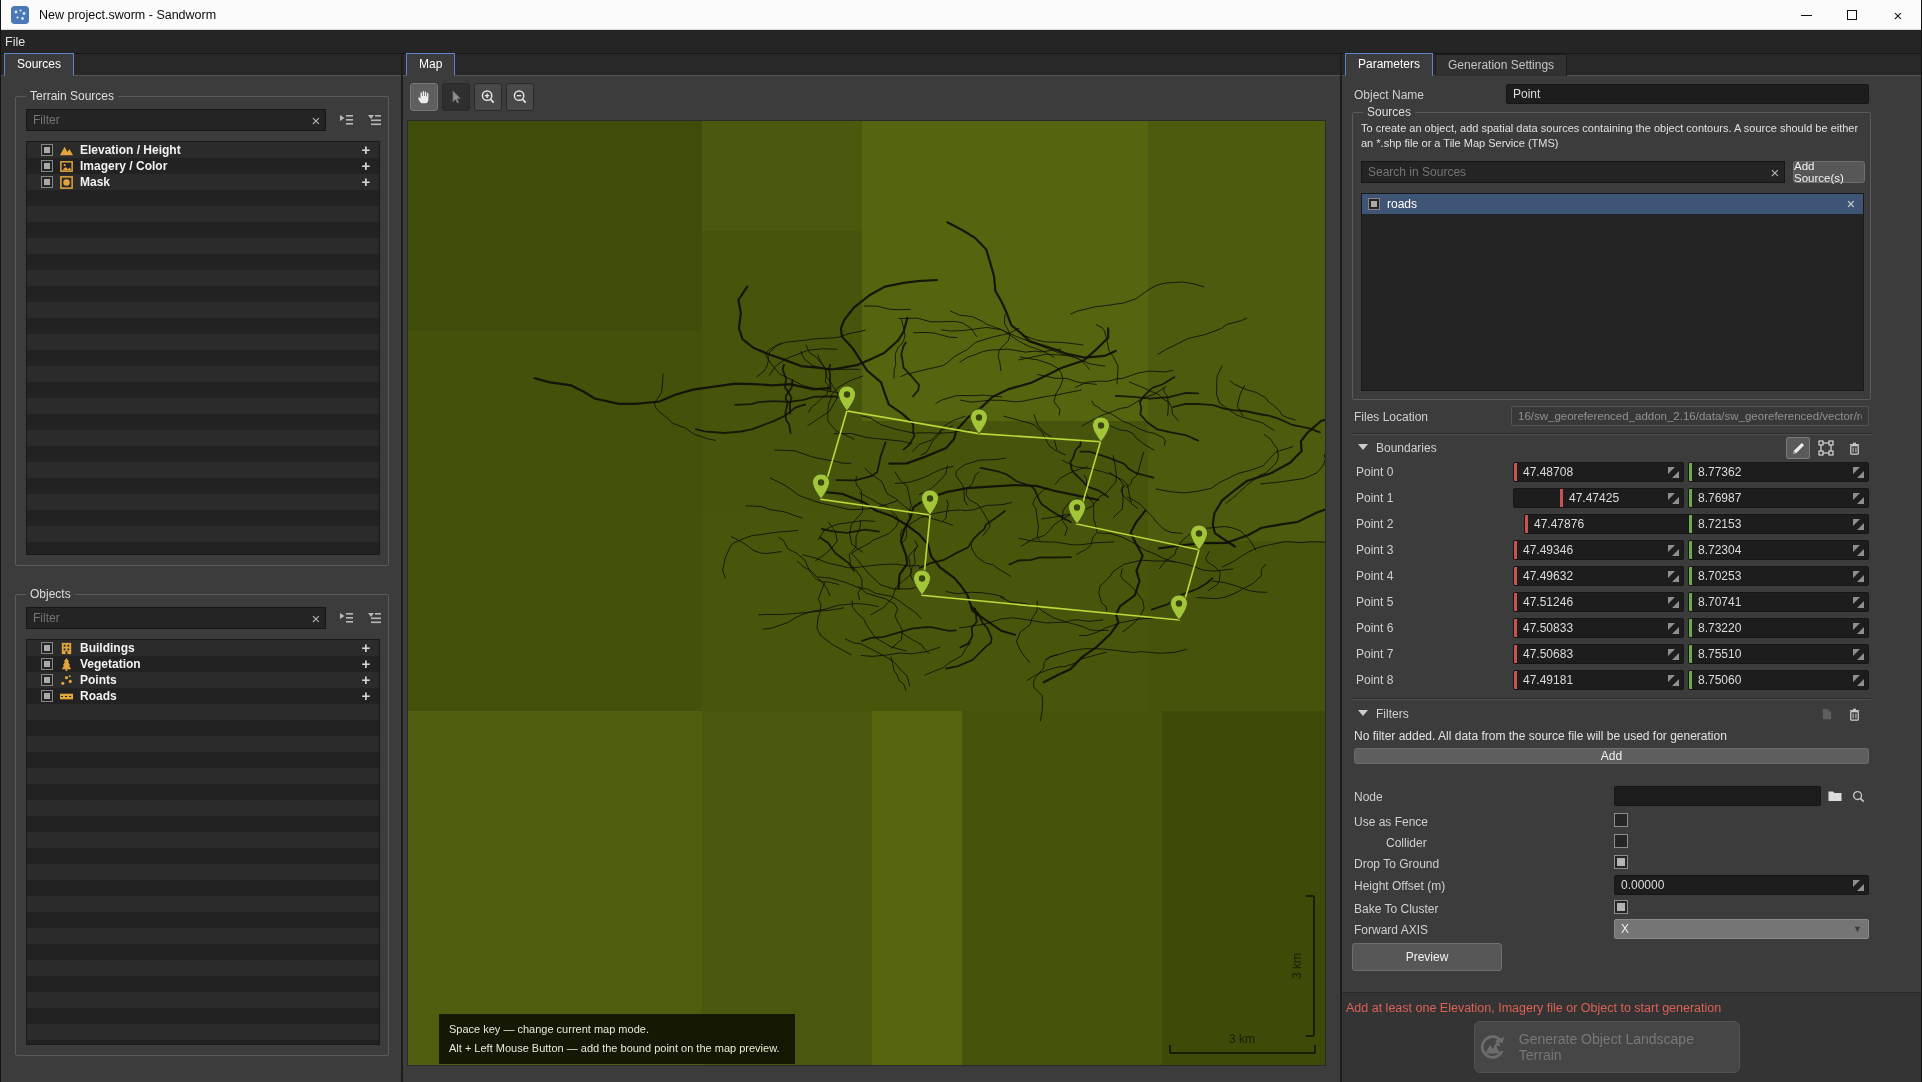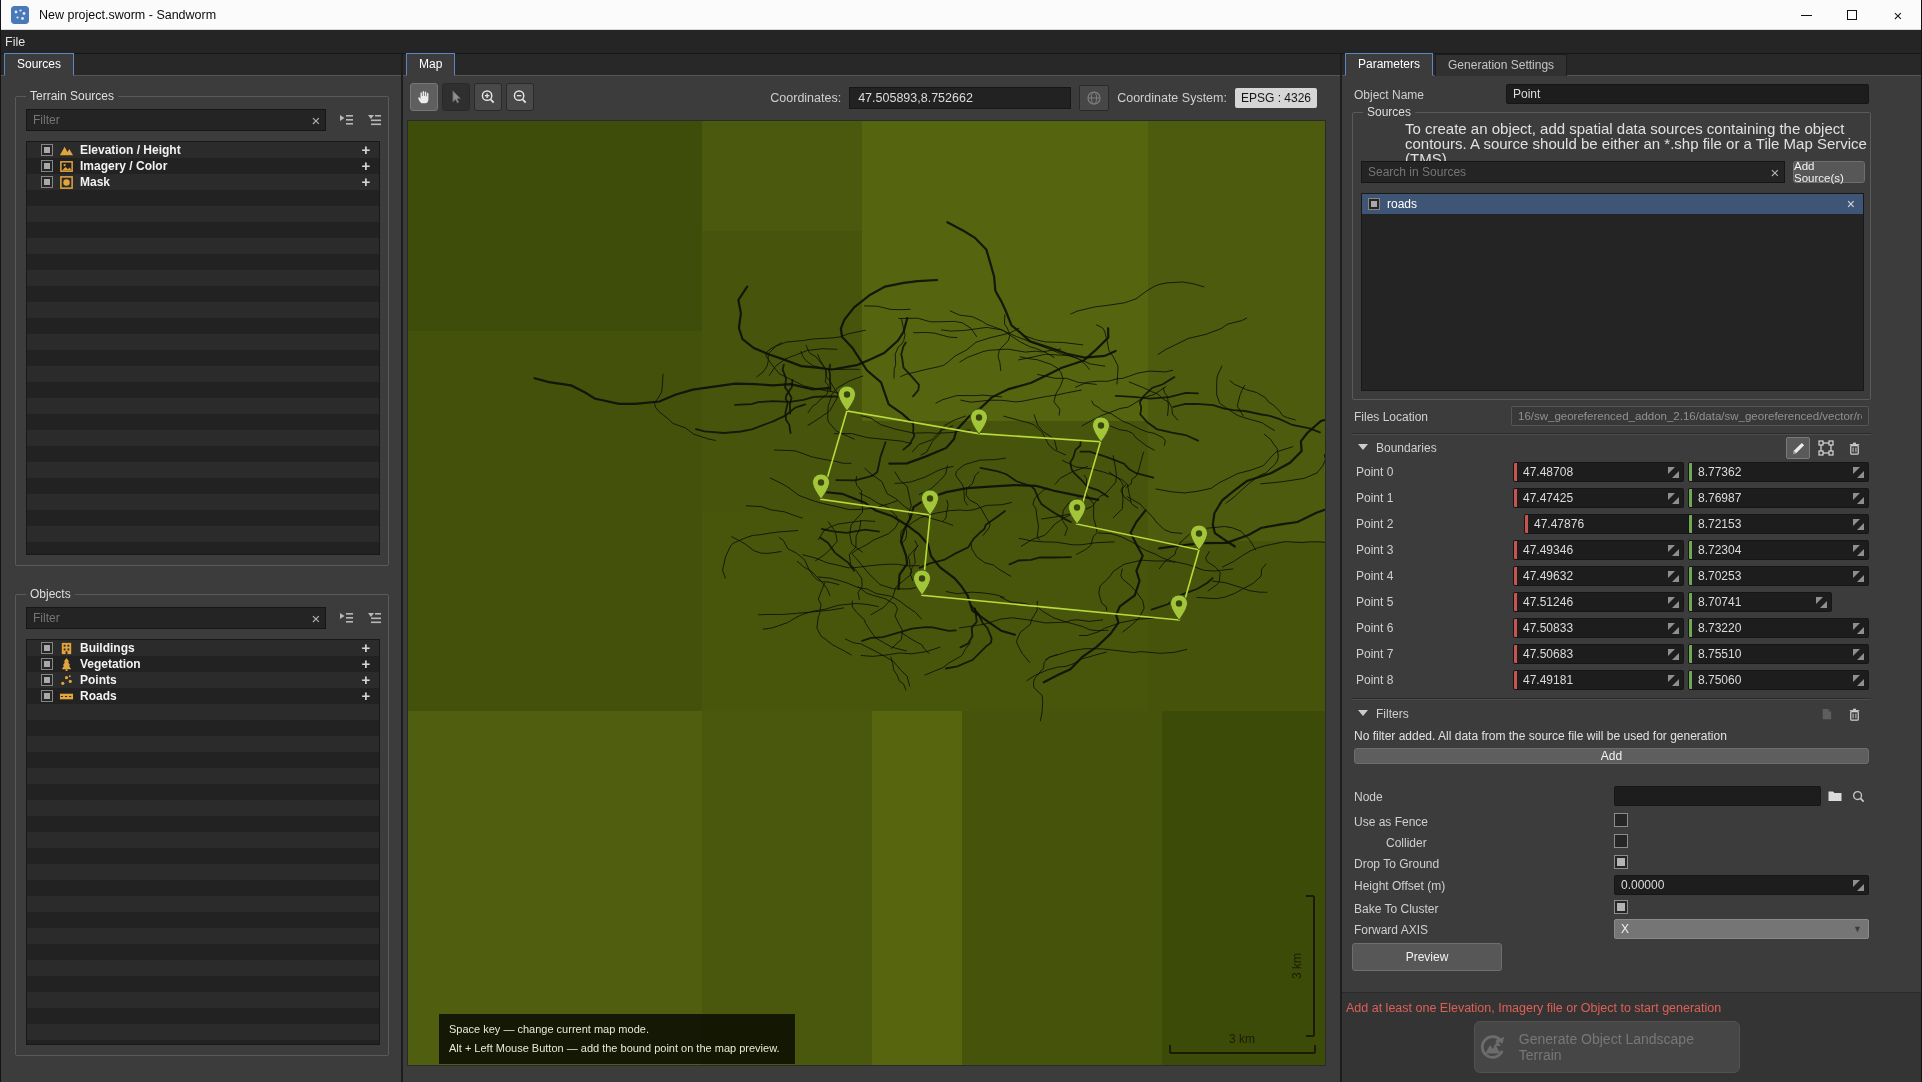--- a/index.html
+++ b/index.html
@@ -273,33 +273,20 @@
             <line x1="6.5" y1="8.5" x2="11.5" y2="8.5" stroke="#e6e6e6" stroke-width="1.5"></line>
             <line x1="9" y1="6" x2="9" y2="11" stroke="#e6e6e6" stroke-width="1.5"></line>
           </svg>
       </div>
       <div class="tool-btn" style="left:103px;">
         <svg width="18" height="18" viewBox="0 0 20 20">
             <circle cx="9" cy="8.5" r="5.2" fill="none" stroke="#e6e6e6" stroke-width="1.6"></circle>
             <line x1="12.8" y1="12.5" x2="16.3" y2="16.3" stroke="#e6e6e6" stroke-width="2"></line>
             <line x1="6.5" y1="8.5" x2="11.5" y2="8.5" stroke="#e6e6e6" stroke-width="1.5"></line>
           </svg>
-      </div>
-      <div class="coord-cluster">
-        <span class="lab">Coordinates:</span>
-        <input class="coord-input" value="47.505893,8.752662" style="">
-        <span class="globe-btn">
-          <svg width="16" height="16" viewBox="0 0 16 16">
-              <circle cx="8" cy="8" r="6" fill="none" stroke="#7e7e7e" stroke-width="1.2"></circle>
-              <ellipse cx="8" cy="8" rx="2.6" ry="6" fill="none" stroke="#7e7e7e" stroke-width="1"></ellipse>
-              <line x1="2" y1="8" x2="14" y2="8" stroke="#7e7e7e" stroke-width="1"></line>
-            </svg>
-        </span>
-        <span class="lab">Coordinate System:</span>
-        <span class="epsg-badge">EPSG : 4326</span>
       </div>
     </div>
 
     <div id="map">
 
       <div class="tile" style="left:0;top:0;width:294px;height:210px;background:#3e4d09;"></div>
       <div class="tile" style="left:294px;top:0;width:160px;height:110px;background:#4a590e;"></div>
       <div class="tile" style="left:454px;top:0;width:286px;height:300px;background:#55650f;"></div>
       <div class="tile" style="left:740px;top:0;width:179px;height:420px;background:#4c5b0d;"></div>
       <div class="tile" style="left:0;top:210px;width:294px;height:380px;background:#43510b;"></div>
@@ -548,21 +535,21 @@
     <span class="tab active">Parameters</span>
     <span class="tab">Generation Settings</span>
   </div>
   <div class="pane">
 
     <span class="rp-label" style="left:12px; top:12px;">Object Name</span>
     <input class="tinput" style="left: 164px; top: 8px; width: 363px;" value="Point">
 
     <div class="groupbox" style="left:10px; top:36px; width:519px; height:288px;">
       <span class="gb-title">Sources</span>
-      <div style="position:absolute; left:8px; top:8px; width:503px; color:#e0e0e0; font-size:15px; line-height:15px;margin-left:44px;">To create an object, add spatial data sources containing the object contours. A source should be either an *.shp file or a Tile Map Service (TMS)</div>
+      <div style="position:absolute; left:8px; top:8px; width:503px; color:#e0e0e0; font-size:11px; line-height:15px;">To create an object, add spatial data sources containing the object contours. A source should be either an *.shp file or a Tile Map Service (TMS)</div>
       <div class="filter-wrap" style="left:8px; top:48px; width:424px;">
         <input placeholder="Search in Sources" style="">
         <span class="clear-x">×</span>
       </div>
       <div class="btn" style="left:440px; top:48px; width:72px; height:22px; font-size:11.5px;">Add Source(s)</div>
       <div style="position:absolute; left:8px; top:80px; width:503px; height:198px; background:#242424; border:1px solid #191919;">
         <div style="position:absolute; left:0; top:0; width:100%; height:20px; background:var(--selection-blue); display:flex; align-items:center; gap:7px; padding-left:6px;">
           <span class="qcb part"></span>
           <span style="color:#fff; font-size:12px;">roads</span>
           <span style="margin-left:auto; margin-right:8px; color:#d8d8d8; font-size:14px;">×</span>
@@ -612,21 +599,21 @@
     </span>
     <span class="coord-field lon" style="left:346px; width:181px;">
       <span class="cbar"></span>
       <span class="cval">8.77362</span>
       <span class="diag"></span>
     </span>
   </div>
 
   <div class="pt-row" style="top: 412px;">
     <span class="rp-label">Point 1</span>
-    <span class="coord-field lat" style="left:171px; width:171px;">
+    <span class="coord-field lat" style="left:171px; width:171px;padding-left:46px;">
       <span class="cbar"></span>
       <span class="cval">47.47425</span>
       <span class="diag"></span>
     </span>
     <span class="coord-field lon" style="left:346px; width:181px;">
       <span class="cbar"></span>
       <span class="cval">8.76987</span>
       <span class="diag"></span>
     </span>
   </div>
@@ -673,21 +660,21 @@
     </span>
   </div>
 
   <div class="pt-row" style="top: 516px;">
     <span class="rp-label">Point 5</span>
     <span class="coord-field lat" style="left:171px; width:171px;">
       <span class="cbar"></span>
       <span class="cval">47.51246</span>
       <span class="diag"></span>
     </span>
-    <span class="coord-field lon" style="left:346px; width:144px;">
+    <span class="coord-field lon" style="left:346px; width:181px;">
       <span class="cbar"></span>
       <span class="cval">8.70741</span>
       <span class="diag"></span>
     </span>
   </div>
 
   <div class="pt-row" style="top: 542px;">
     <span class="rp-label">Point 6</span>
     <span class="coord-field lat" style="left:171px; width:171px;">
       <span class="cbar"></span>

